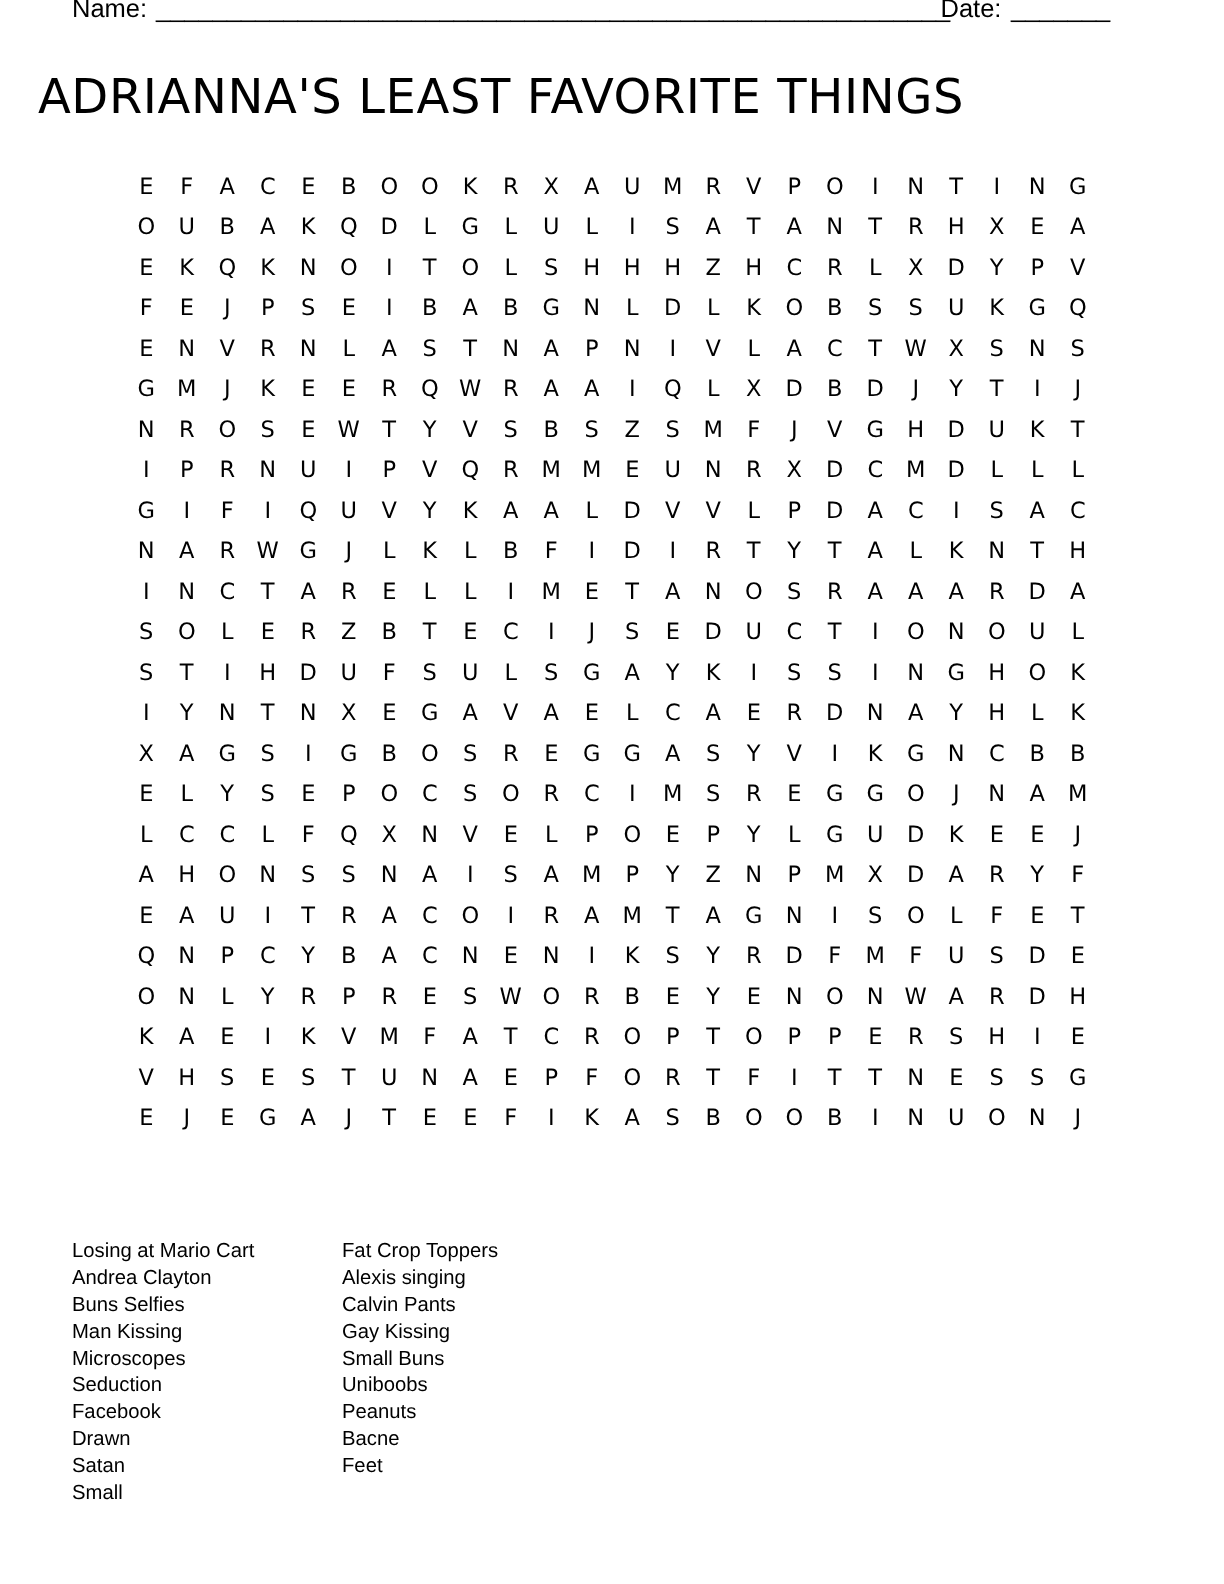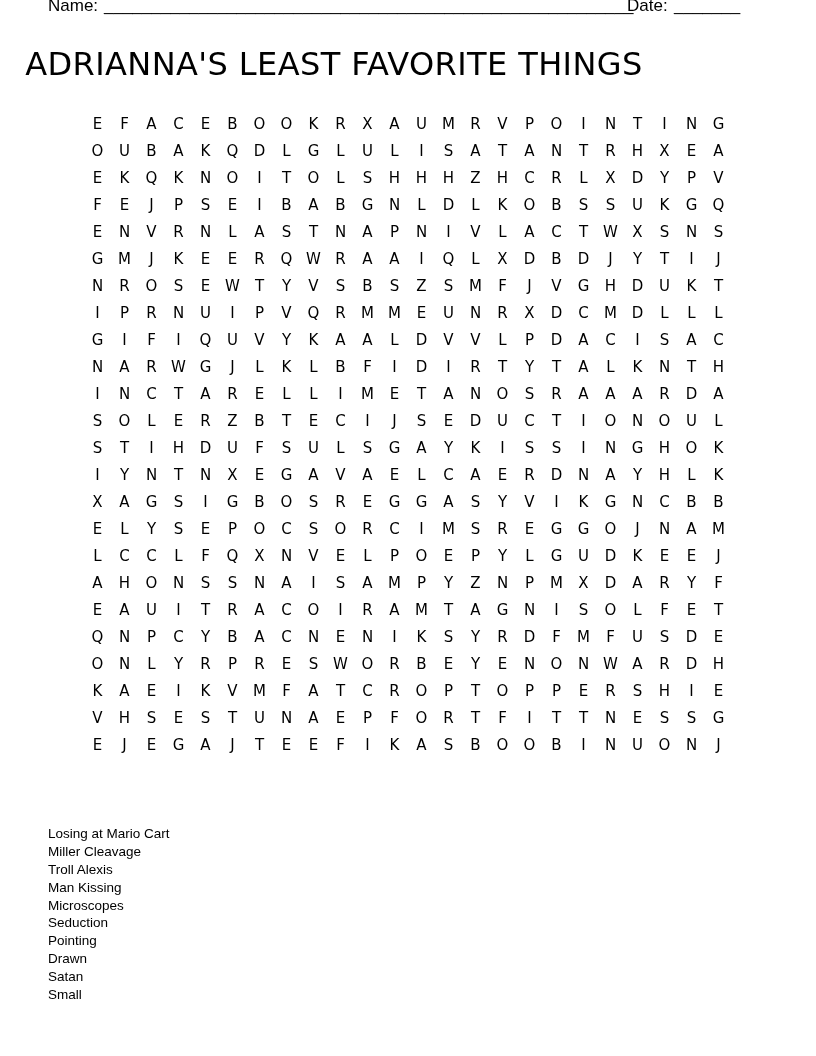--- a/index.html
+++ b/index.html
@@ -617,23 +617,34 @@
     <div class="cell">N</div>
     <div class="cell">U</div>
     <div class="cell">O</div>
     <div class="cell">N</div>
     <div class="cell">J</div>
   </div>
 
 <div class="words" id="word-list">
     <div class="word-col">
       <div>Losing at Mario Cart</div>
-      <div>Miller Cleavage</div>
-      <div>Troll Alexis</div>
+      <div>Andrea Clayton</div>
+      <div>Buns Selfies</div>
       <div>Man Kissing</div>
       <div>Microscopes</div>
       <div>Seduction</div>
-      <div>Pointing</div>
+      <div>Facebook</div>
       <div>Drawn</div>
       <div>Satan</div>
       <div>Small</div>
     </div>
+    <div class="word-col">
+      <div>Fat Crop Toppers</div>
+      <div>Alexis singing</div>
+      <div>Calvin Pants</div>
+      <div>Gay Kissing</div>
+      <div>Small Buns</div>
+      <div>Uniboobs</div>
+      <div>Peanuts</div>
+      <div>Bacne</div>
+      <div>Feet</div>
+    </div>
   </div>
 
 </body></html>

